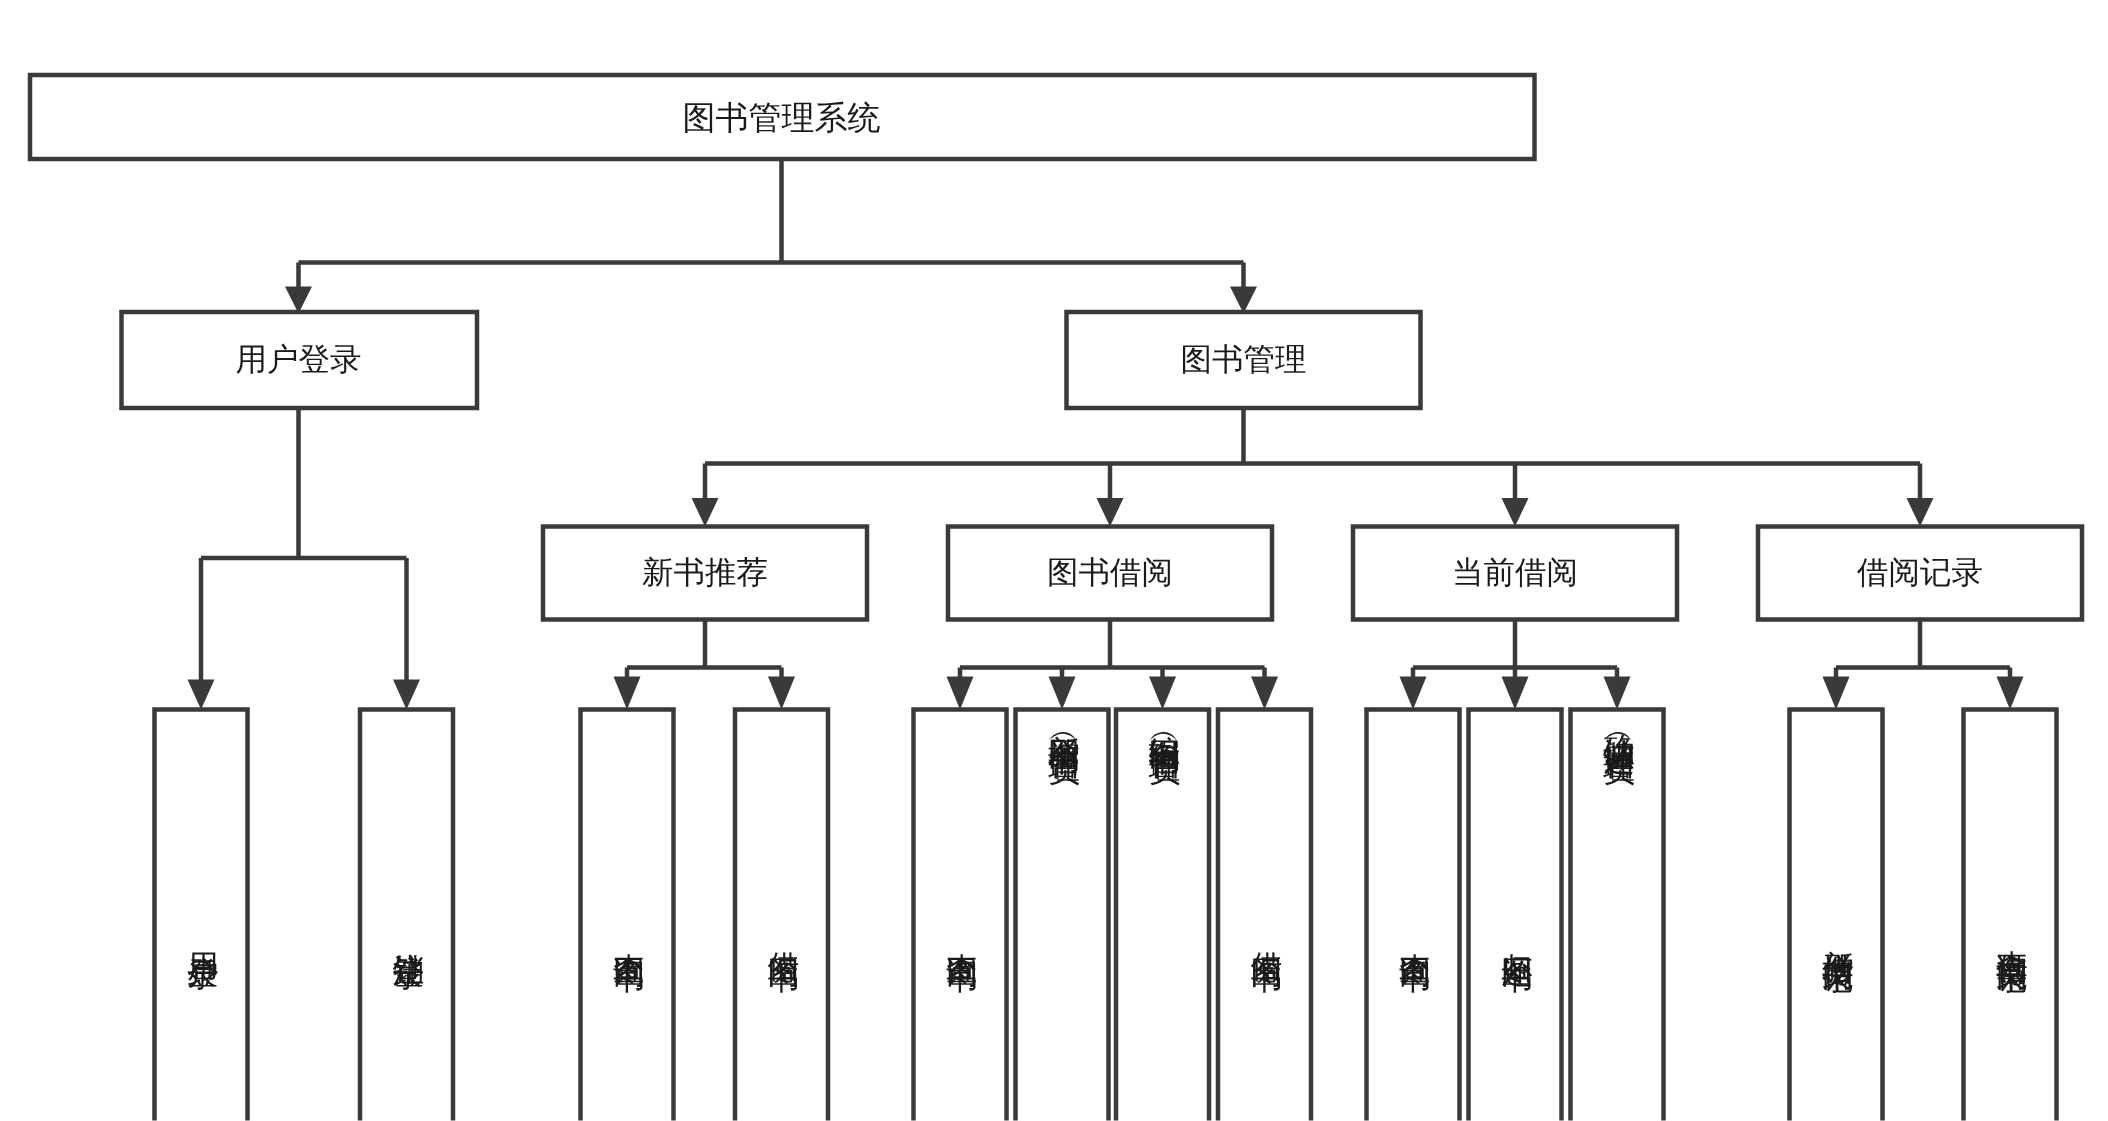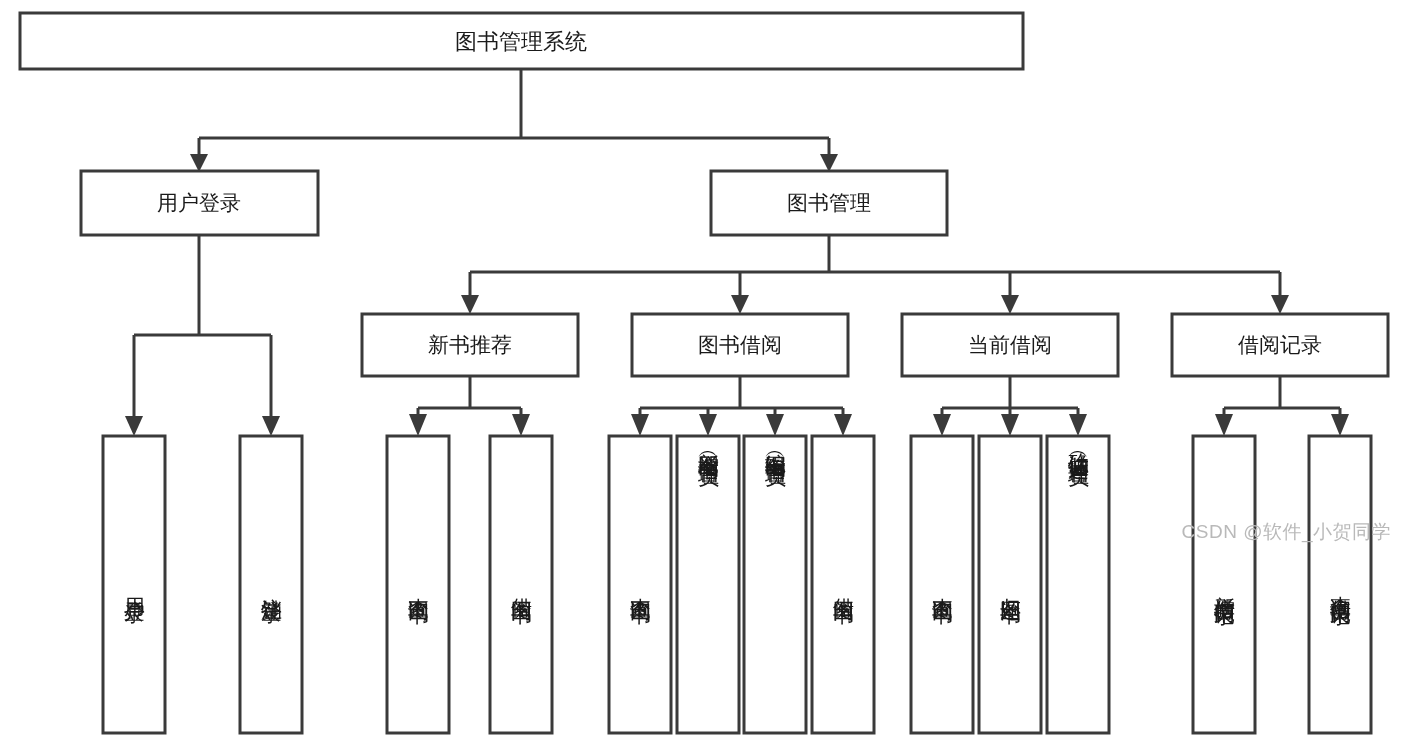--- a/index.html
+++ b/index.html
@@ -12,20 +12,21 @@
     height: 747px;
     font-family: "Liberation Sans", "DejaVu Sans", sans-serif;
     overflow: hidden;
     position: relative;
   }
   #diagram-root {
     position: relative;
     width: 1405px;
     height: 551px;
     background: #ffffff;
+    margin-top: 37px;
   }
   svg#flow {
     position: absolute;
     left: 0;
     top: 0;
     width: 1405px;
     height: 747px;
   }
   .node-box {
     fill: #ffffff;
@@ -226,14 +227,13 @@
     <span class="vert-text">确认归还（管理员）</span>
   </div>
 
   <div class="vert-wrap" style="left:1193px; top:436px; width:62px; height:297px;">
     <span class="vert-text">新增借阅记录</span>
   </div>
   <div class="vert-wrap" style="left:1309px; top:436px; width:62px; height:297px;">
     <span class="vert-text">查询借阅记录</span>
   </div>
 
-  <div class="watermark">CSDN @软件_小贺同学</div>
 </div>
 
 </body></html>

